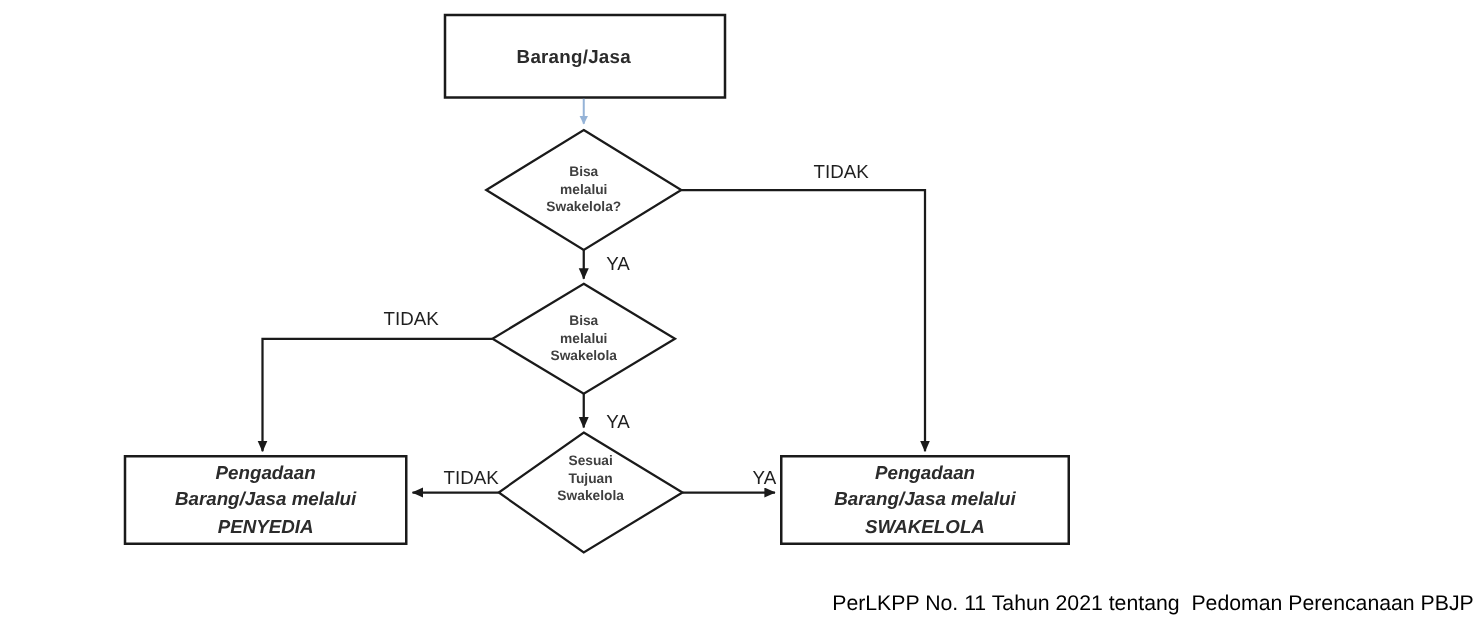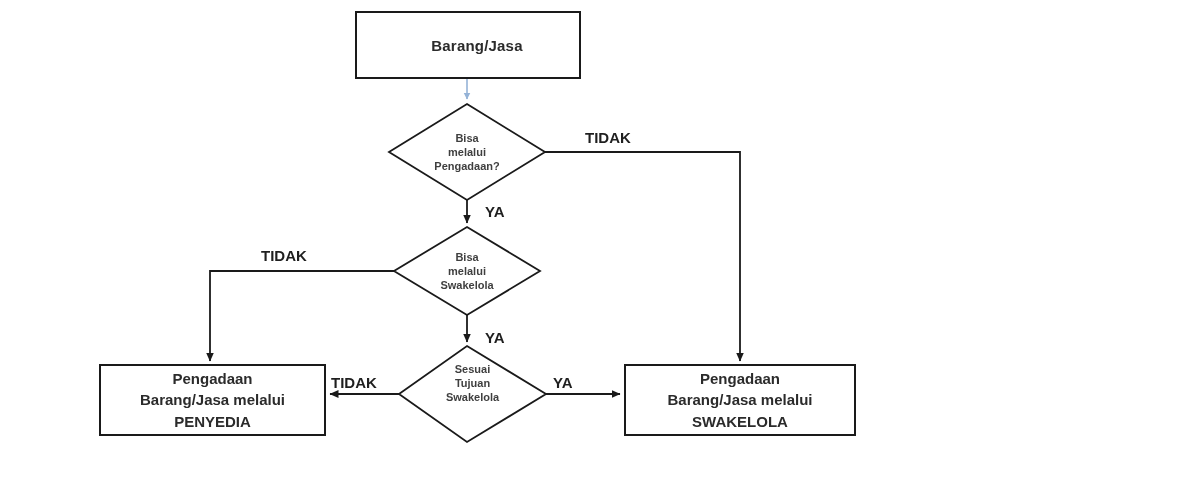--- a/index.html
+++ b/index.html
@@ -40,27 +40,28 @@
     font-weight: bold;
     line-height: 1.3;
     color: #3f3f3f;
     align-items: center;
   }
   .box-label {
     font-size: 15px;
     font-weight: bold;
     line-height: 1.42;
     color: #2b2b2b;
+    font-style: italic;
   }
   .edge-label {
     position: absolute;
     font-size: 15px;
-    font-weight: bold;
+    font-weight: normal;
     color: #1f1f1f;
-    text-align: left;
+    text-align: right;
     pointer-events: none;
   }
   .caption {
     position: absolute;
     right: 6px;
     top: 473px;
     font-size: 17px;
     color: #000000;
     white-space: pre;
   }
@@ -99,28 +100,28 @@
     <polygon points="467,346 546,394 467,442 399,394" fill="#ffffff" stroke="#1a1a1a" stroke-width="1.8"></polygon>
 
     <line x1="399" y1="394" x2="330" y2="394" stroke="#1a1a1a" stroke-width="1.8" marker-end="url(#arrBlack)"></line>
 
     <line x1="546" y1="394" x2="620" y2="394" stroke="#1a1a1a" stroke-width="1.8" marker-end="url(#arrBlack)"></line>
 
     <rect x="100" y="365" width="225" height="70" fill="#ffffff" stroke="#1a1a1a" stroke-width="2"></rect>
     <rect x="625" y="365" width="230" height="70" fill="#ffffff" stroke="#1a1a1a" stroke-width="2"></rect>
   </svg>
 
-  <div class="node-label start-label" style="left:365px; top:12px; width:224px; height:66px;">
+  <div class="node-label start-label" style="left:347px; top:12px; width:224px; height:66px;">
     <span>Barang/Jasa</span>
   </div>
 
   <div class="node-label diamond-label" style="left:389px; top:117px; width:156px; height:70px;">
     <span>Bisa</span>
     <span>melalui</span>
-    <span>Pengadaan?</span>
+    <span>Swakelola?</span>
   </div>
 
   <div class="node-label diamond-label" style="left:394px; top:238px; width:146px; height:66px;">
     <span>Bisa</span>
     <span>melalui</span>
     <span>Swakelola</span>
   </div>
 
   <div class="node-label diamond-label" style="left:399px; top:350px; width:147px; height:66px;">
     <span>Sesuai</span>
@@ -140,14 +141,15 @@
     <span>SWAKELOLA</span>
   </div>
 
   <div class="edge-label" style="left:585px; top:129px; width:110px;">TIDAK</div>
   <div class="edge-label" style="left:485px; top:203px;">YA</div>
   <div class="edge-label" style="left:261px; top:247px; width:90px;">TIDAK</div>
   <div class="edge-label" style="left:485px; top:329px;">YA</div>
   <div class="edge-label" style="left:331px; top:374px; width:68px;">TIDAK</div>
   <div class="edge-label" style="left:553px; top:374px; width:68px;">YA</div>
 
+  <div class="caption">PerLKPP No. 11 Tahun 2021 tentang  Pedoman Perencanaan PBJP</div>
 
 </div>
 
 </body></html>

